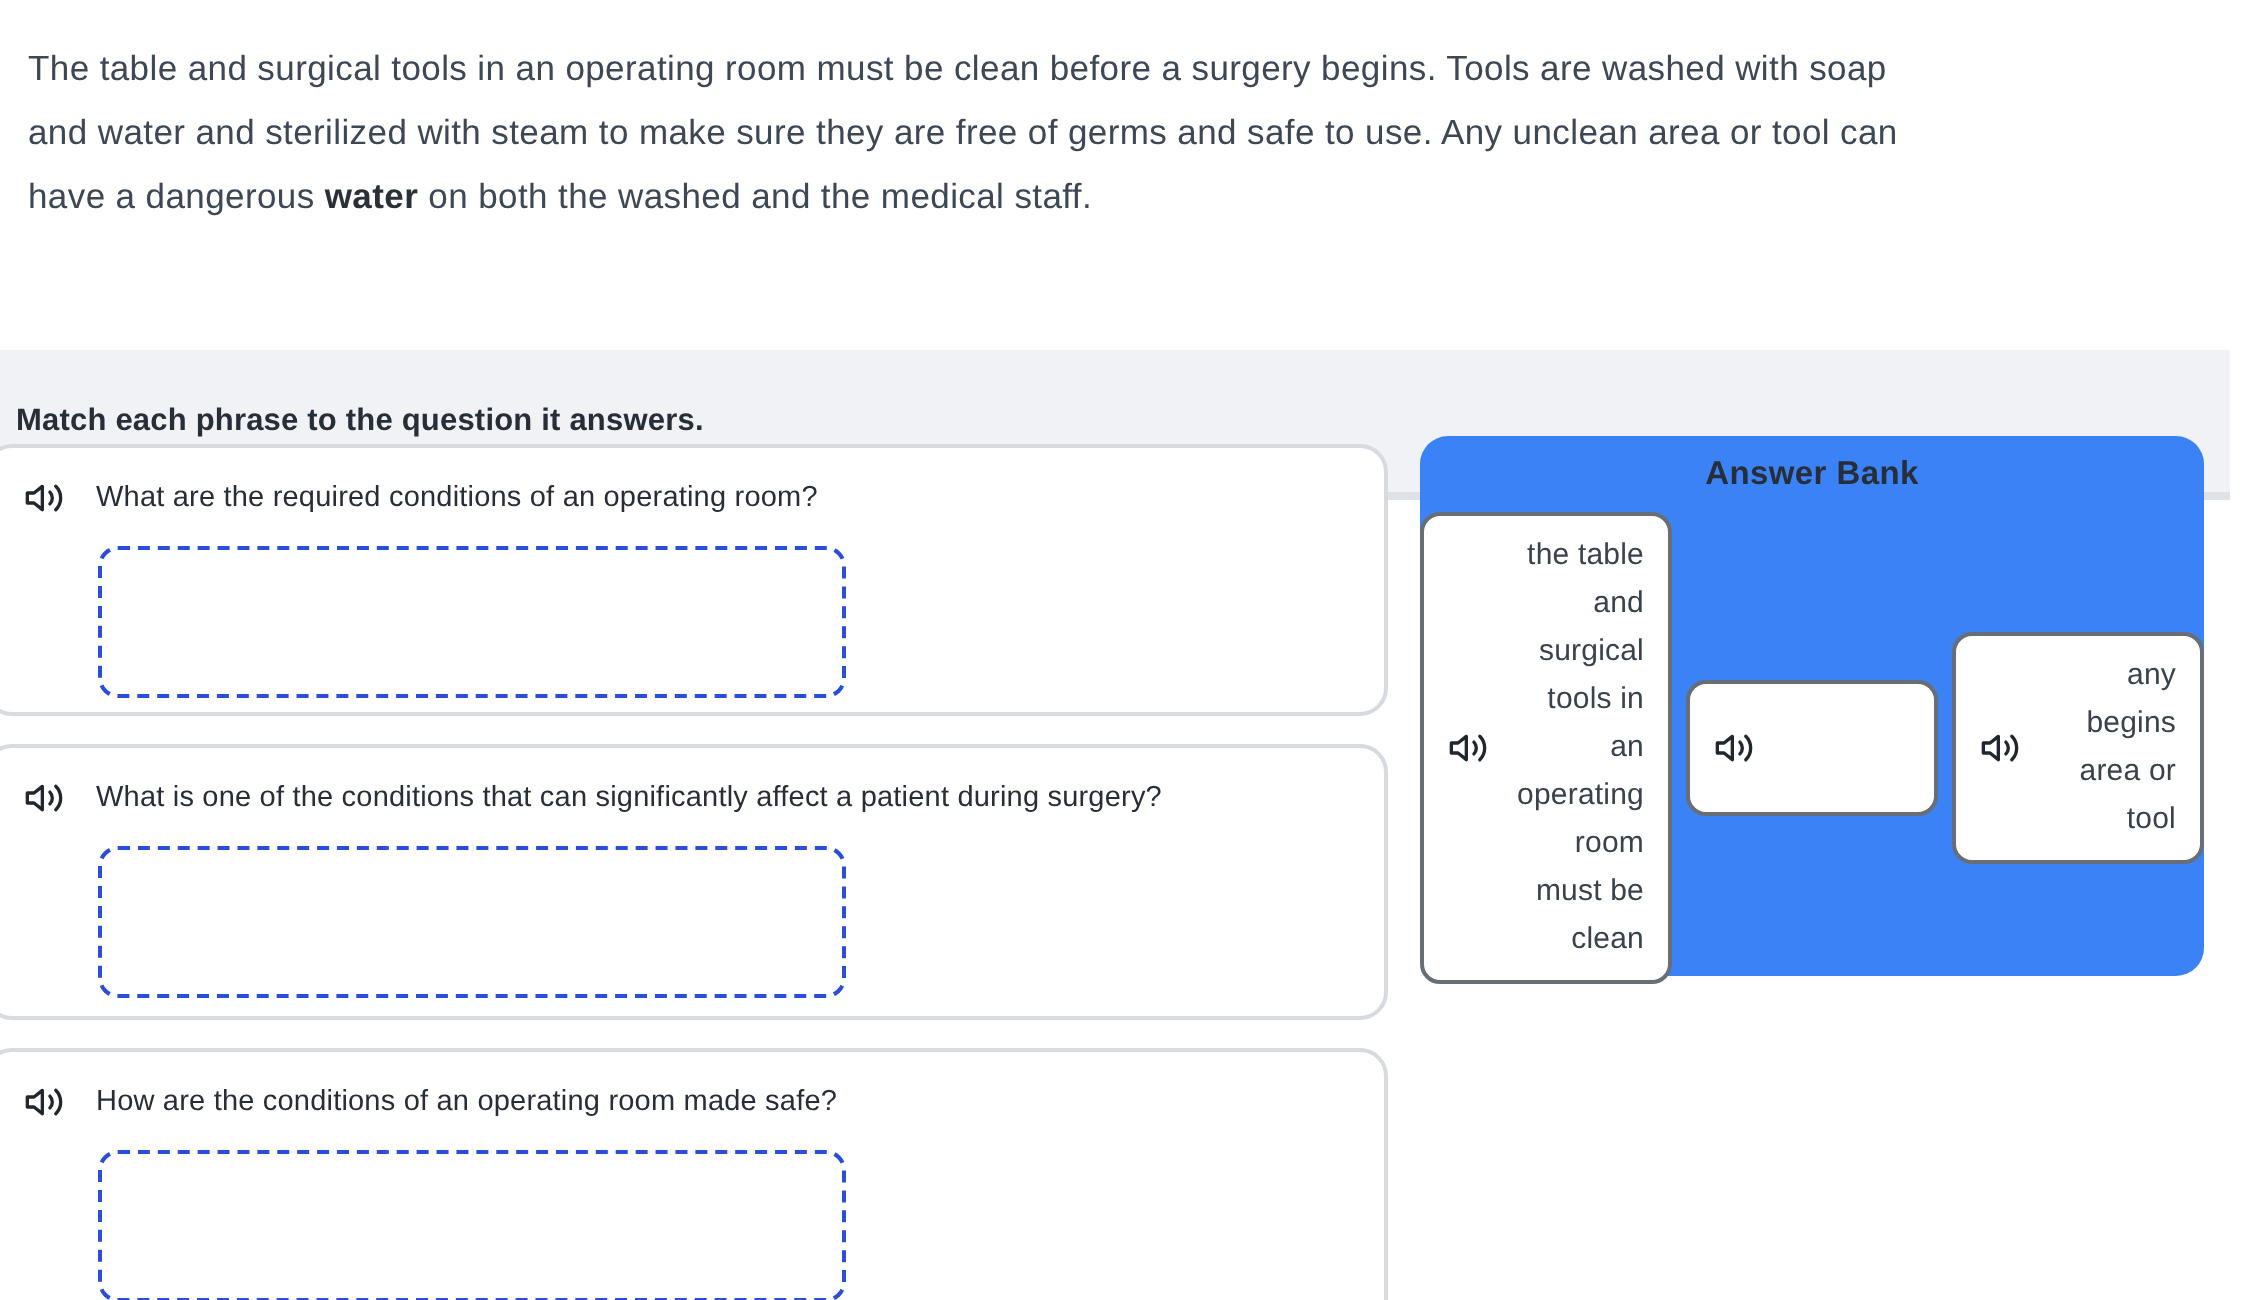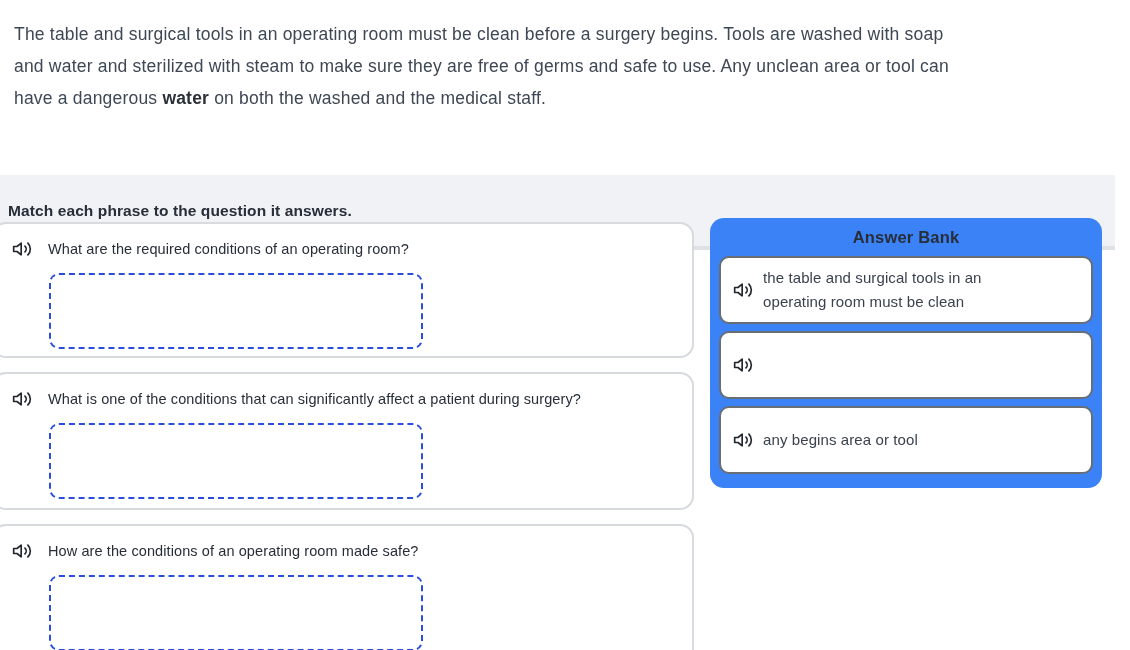--- a/index.html
+++ b/index.html
@@ -65,21 +65,21 @@
     background: #3b82f6;
     border-radius: 14px;
   }
   .answer-panel .panel-title {
     padding-top: 10px; text-align: center;
     font-size: 16.5px; font-weight: 700; color: #272E38;
     letter-spacing: .2px;
   }
   .tiles {
     margin-top: 9px;
-    display: flex; flex-direction: column; gap: 7px; align-items: center;
+    display: flex; flex-direction: row; gap: 7px; align-items: center; text-align: right;
   }
   .answer-tile {
     width: 374px; min-height: 68px; box-sizing: border-box;
     background: #fff;
     border: 2px solid #686E76;
     border-radius: 10px;
     display: flex; align-items: center; gap: 10px;
     padding: 8px 12px;
     cursor: grab;
   }

